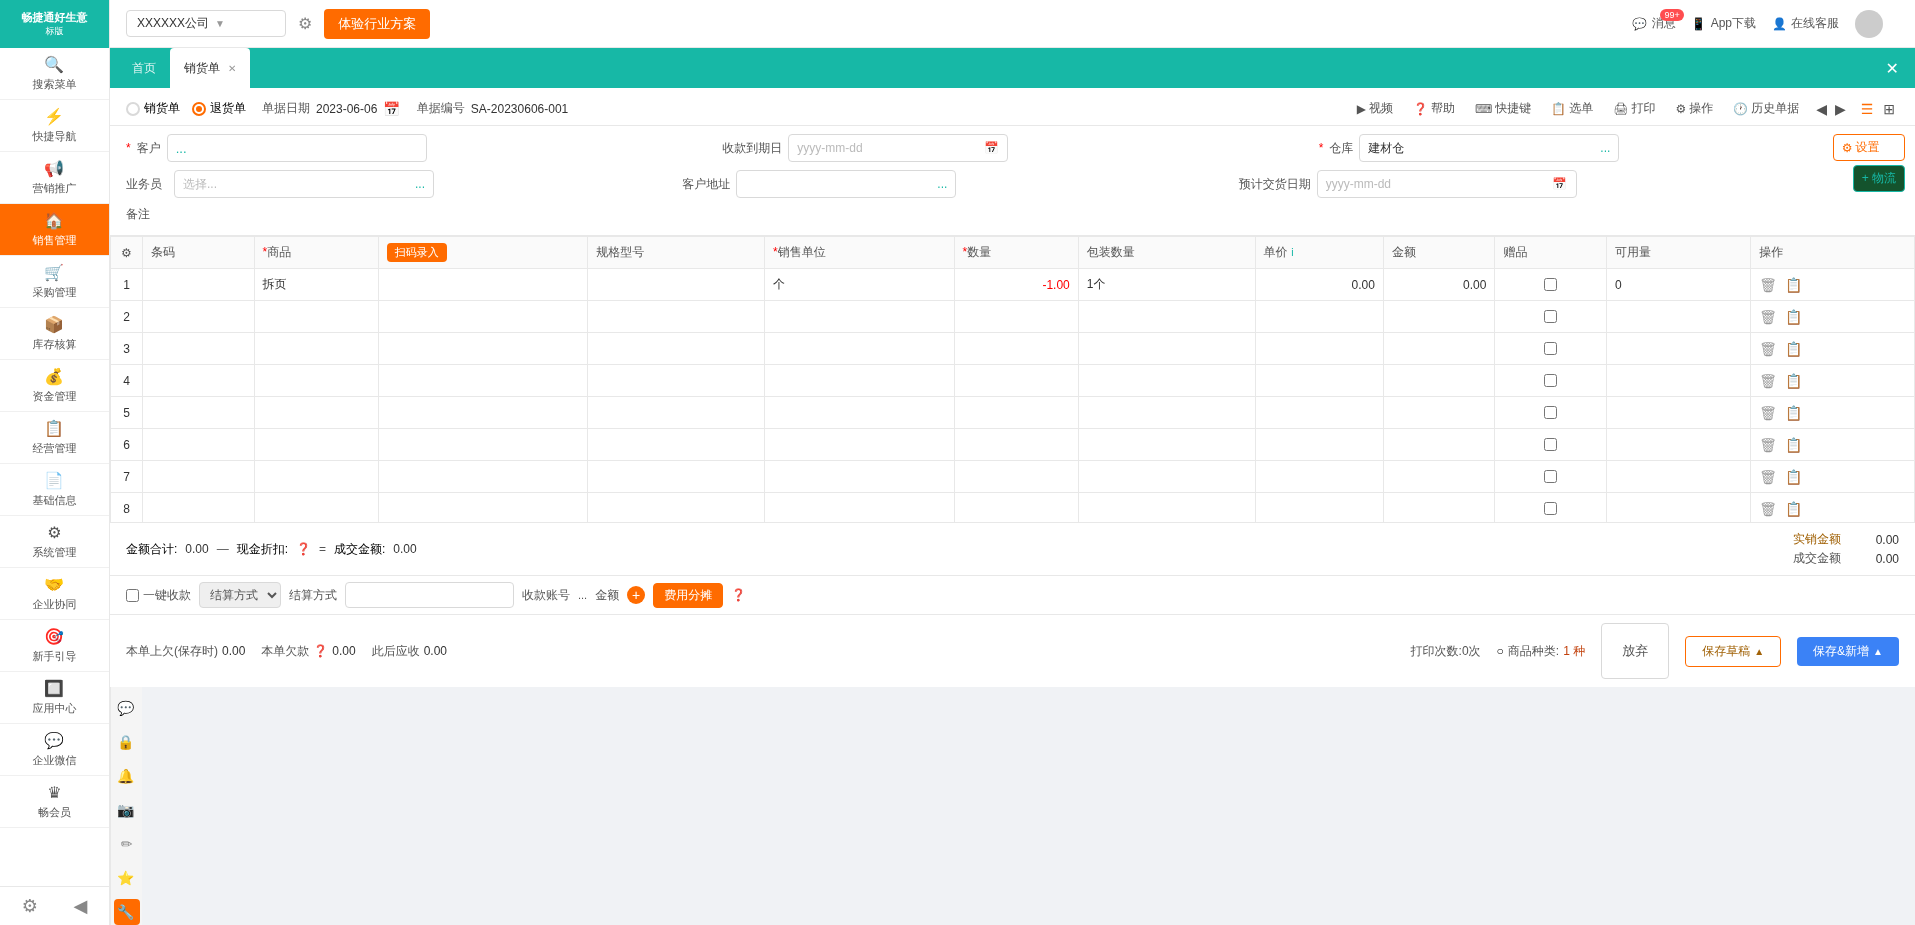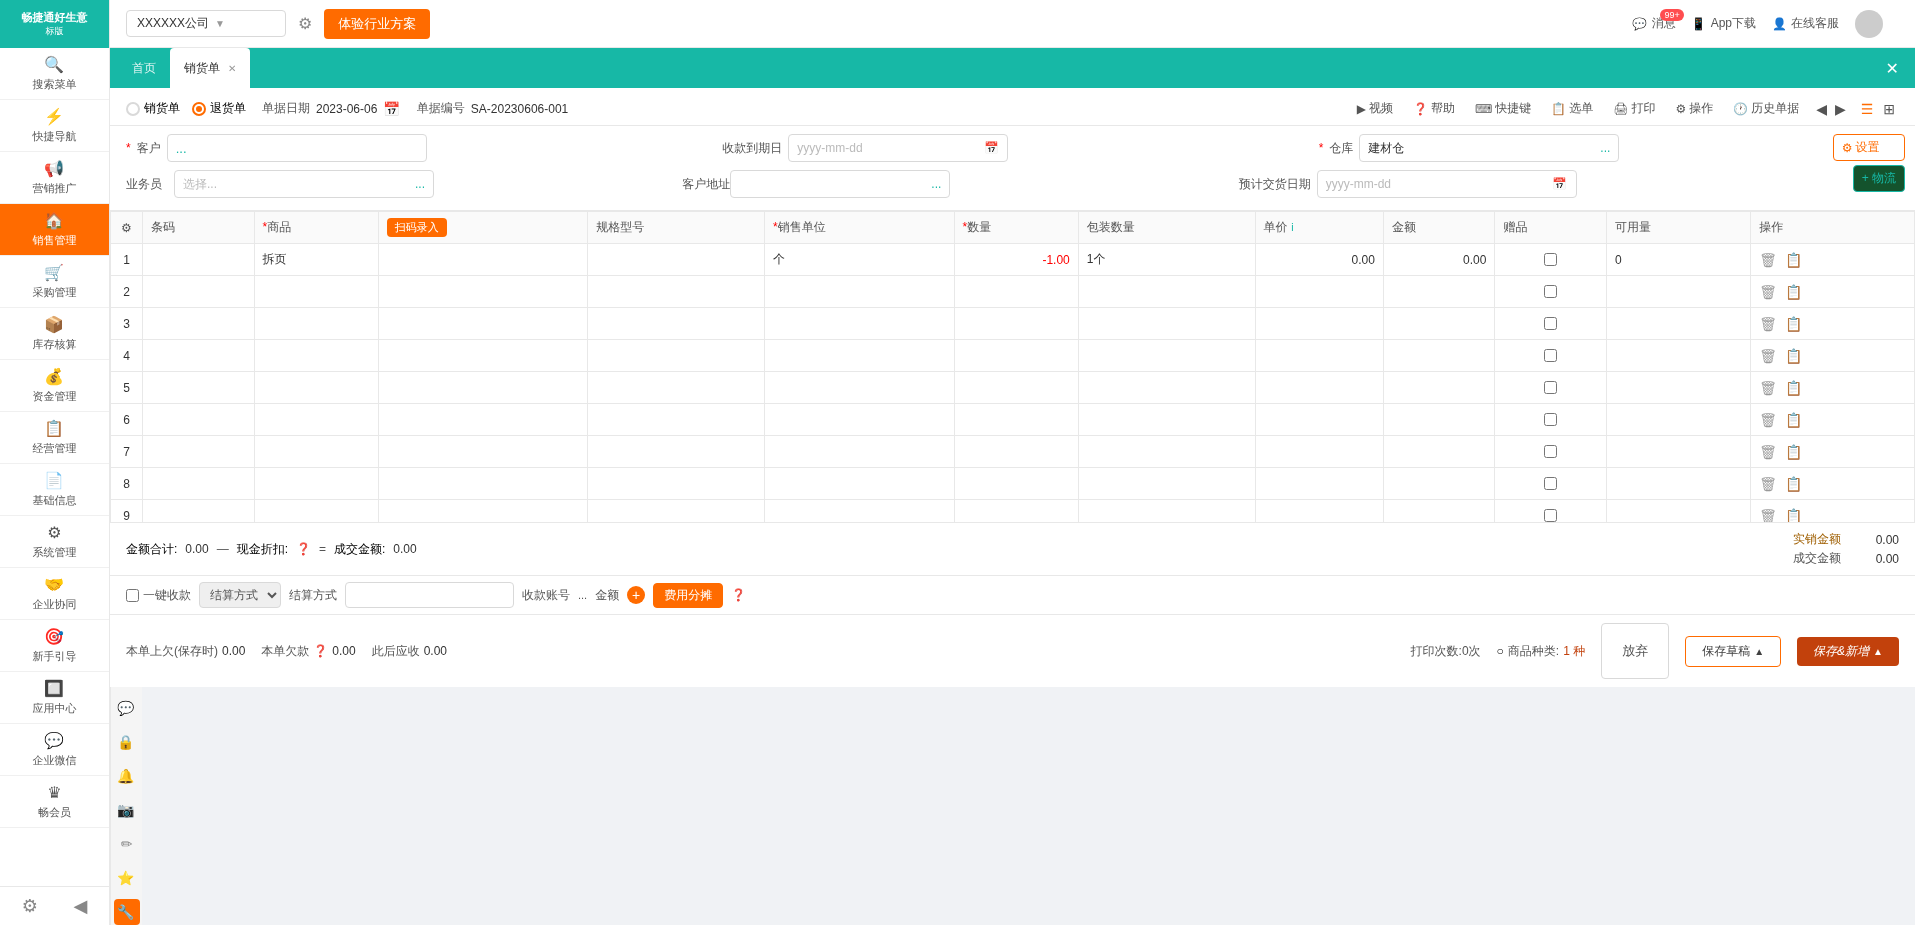--- a/index.html
+++ b/index.html
@@ -87,22 +87,22 @@
     .add-btn { background: #ff6b00; border: none; color: #fff; border-radius: 50%; width: 18px; height: 18px; cursor: pointer; font-size: 14px; display: flex; align-items: center; justify-content: center; line-height: 1; }
     .expense-btn { border: 1px solid #ff6b00; color: #ff6b00; background: #fff; border-radius: 4px; padding: 3px 10px; cursor: pointer; font-size: 12px; }
     .expense-btn.active { background: #ff6b00; color: #fff; }
 
     
     .footer { background: #fff; border-top: 1px solid #e8e8e8; padding: 8px 16px; display: flex; align-items: center; }
     .footer-stats { display: flex; align-items: center; gap: 16px; color: #555; font-size: 12px; }
     .footer-stat { display: flex; align-items: center; gap: 4px; }
     .footer-right { margin-left: auto; display: flex; align-items: center; gap: 16px; }
     .btn-abandon { border: 1px solid #d9d9d9; background: #fff; color: #555; border-radius: 4px; padding: 18px 20px; cursor: pointer; font-size: 13px; }
-    .btn-save-draft { border: 1px solid #ff6b00; background: #fff; color: #404040; border-radius: 4px; padding: 6px 16px; cursor: pointer; font-size: 13px; display: flex; align-items: center; gap: 4px; }
-    .btn-save-new { background: #c2410c; border: none; color: #fff; border-radius: 4px; padding: 6px 16px; cursor: pointer; font-size: 13px; display: flex; align-items: center; gap: 4px; font-style: italic; }
+    .btn-save-draft { border: 1px solid #ff6b00; background: #fff; color: #a16207; border-radius: 4px; padding: 6px 16px; cursor: pointer; font-size: 13px; display: flex; align-items: center; gap: 4px; }
+    .btn-save-new { background: #3b82f6; border: none; color: #fff; border-radius: 4px; padding: 6px 16px; cursor: pointer; font-size: 13px; display: flex; align-items: center; gap: 4px; }
     .btn-arrow { font-size: 10px; }
     .print-info { color: #555; }
 
     
     .right-panel { width: 32px; background: #f5f5f5; display: flex; flex-direction: column; align-items: center; padding-top: 8px; gap: 8px; border-left: 1px solid #e8e8e8; flex-shrink: 0; }
     .rp-icon { width: 26px; height: 26px; display: flex; align-items: center; justify-content: center; cursor: pointer; color: #888; font-size: 14px; border-radius: 4px; }
     .rp-icon.orange { background: #ff6b00; color: #fff; }
 
     
     .content-wrapper { position: relative; flex: 1; display: flex; flex-direction: column; overflow: hidden; }
@@ -329,36 +329,39 @@
         </div>
 
         <div class="form-row" style="display:flex; align-items:center; margin-bottom:8px; gap:0;">
           <div style="flex:1; display:flex; align-items:center; gap:12px;">
             <span style="color:#555;">业务员</span>
             <div style="flex:1; border:1px solid #d9d9d9; border-radius:4px; height:28px; display:flex; align-items:center; padding:0 8px; cursor:pointer; max-width:260px; justify-content:space-between; color:#bbb;">
               <span>选择...</span>
               <span style="color:#17b8a6;">...</span>
             </div>
           </div>
-          <div style="flex:1; display:flex; align-items:center; padding-left:16px;">
+          <div style="flex:1; display:flex; align-items:center; gap:6px; padding-left:16px;">
             <span style="color:#555;">客户地址</span>
             <div style="flex:1; border:1px solid #d9d9d9; border-radius:4px; height:28px; display:flex; align-items:center; padding:0 8px; cursor:pointer; max-width:220px; justify-content:flex-end; color:#17b8a6;">
               <span>...</span>
             </div>
           </div>
           <div style="flex:1; display:flex; align-items:center; gap:6px; padding-left:16px;">
             <span style="color:#555;">预计交货日期</span>
             <div style="flex:1; border:1px solid #d9d9d9; border-radius:4px; height:28px; display:flex; align-items:center; padding:0 8px; cursor:pointer; max-width:260px; color:#bbb; justify-content:space-between;">
               <span>yyyy-mm-dd</span>
               <span style="color:#17b8a6;">📅</span>
             </div>
           </div>
           <div style="width:120px;"></div>
         </div>
 
+        <div style="display:flex; align-items:center; gap:6px; margin-bottom:8px;">
+          <span style="color:#555;">备注</span>
+        </div>
       </div>
 
       <div class="table-container">
         <table class="data-table">
           <thead>
             <tr>
               <th style="width:32px; text-align:center;">
                 <span>⚙</span>
               </th>
               <th>条码</th>

